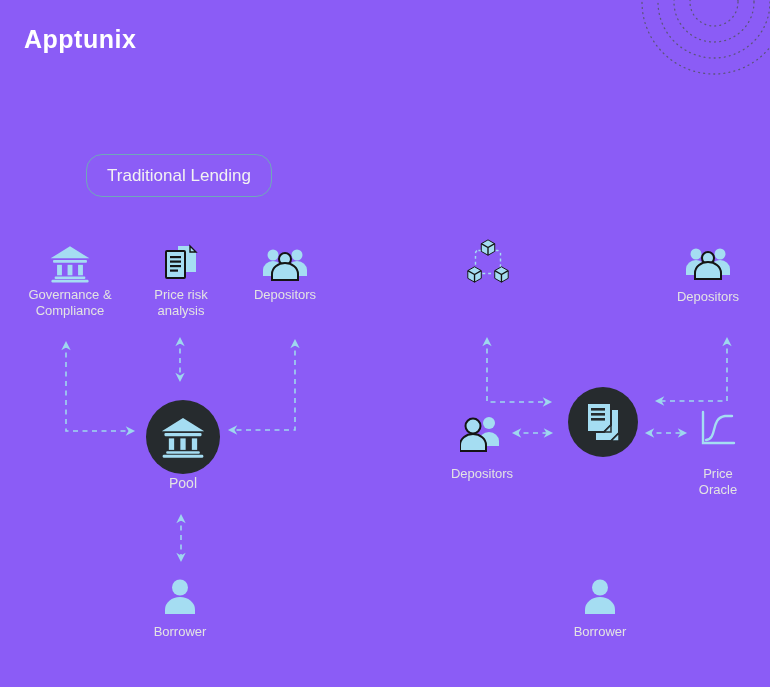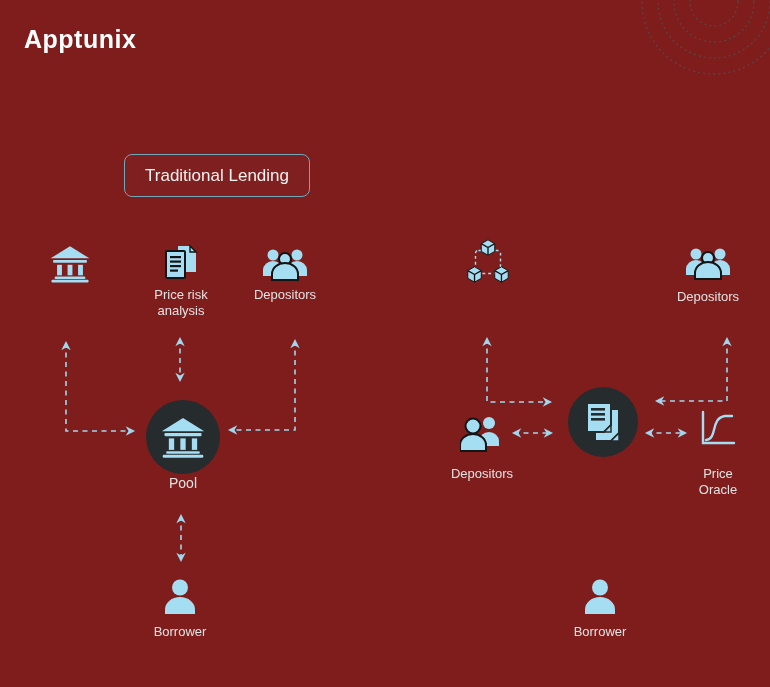--- a/index.html
+++ b/index.html
@@ -1,36 +1,36 @@
 <!DOCTYPE html>
 <html><head>
 <meta charset="utf-8">
 <style>
   html,body{margin:0;padding:0;background:#000;}
   #canvas{
     position:relative;
     width:770px;height:687px;
-    background:#7f1d1d;
+    background:#8b5cf6;
     overflow:hidden;
     font-family:"Liberation Sans", sans-serif;
   }
   .abs{position:absolute;}
   #logo{
     left:24px;top:25px;
     color:#ffffff;font-size:25px;font-weight:700;letter-spacing:.5px;
   }
   #title{
     left:50%;top:78px;transform:translateX(-50%);
     color:#fbfbfb;font-size:30px;font-weight:800;white-space:nowrap;
     letter-spacing:.2px;
   }
   .header-box{
-    border:1.5px solid #6fa8ba;border-radius:8px;
+    border:1.5px solid #6fa8ba;border-radius:16px;
     display:flex;align-items:center;justify-content:center;
-    color:#f2f2f2;font-size:17px;background:rgba(255,255,255,0.01);margin-left:38px;
+    color:#f2f2f2;font-size:17px;background:rgba(255,255,255,0.01);
   }
   #box-traditional{left:86px;top:154px;width:184px;height:41px;}
   #box-defi{left:489px;top:154px;width:187px;height:41px;}
   .icon{transform:translate(-50%,-50%);}
   .label{
     transform:translateX(-50%);
     text-align:center;white-space:pre-line;
     color:#e3e3e3;font-size:13px;line-height:15.5px;
   }
   .label.big{font-size:14px;}
@@ -88,20 +88,22 @@
     <g fill="#a5ddf2">
       <polygon points="26,1 50,16 2,16"></polygon>
       <rect x="5" y="18" width="42" height="3.5" rx="1.2"></rect>
       <rect x="10" y="24" width="6" height="13"></rect>
       <rect x="23" y="24" width="6" height="13"></rect>
       <rect x="36" y="24" width="6" height="13"></rect>
       <rect x="7" y="38.5" width="38" height="3" rx="1.2"></rect>
       <rect x="3" y="42.5" width="46" height="3.5" rx="1.5"></rect>
     </g>
   </svg>
+  <div class="abs label" style="left:70px;top:287px">Governance &amp;
+Compliance</div>
 
   <svg class="abs icon" style="left:181px;top:263px" width="36" height="38" viewBox="0 0 36 38">
     <path d="M15,2 H27 L33,8 V28 H15 z" fill="#a5ddf2"></path>
     <polygon points="27,2 33,8 27,8" fill="#a5ddf2" stroke="#141414" stroke-width="1.4"></polygon>
     <rect x="3" y="7" width="19" height="27" rx="1" fill="#a5ddf2" stroke="#141414" stroke-width="2"></rect>
     <g fill="#141414">
       <rect x="7" y="12" width="11" height="2.2"></rect>
       <rect x="7" y="16.5" width="11" height="2.2"></rect>
       <rect x="7" y="21" width="11" height="2.2"></rect>
       <rect x="7" y="25.5" width="8" height="2.2"></rect>

